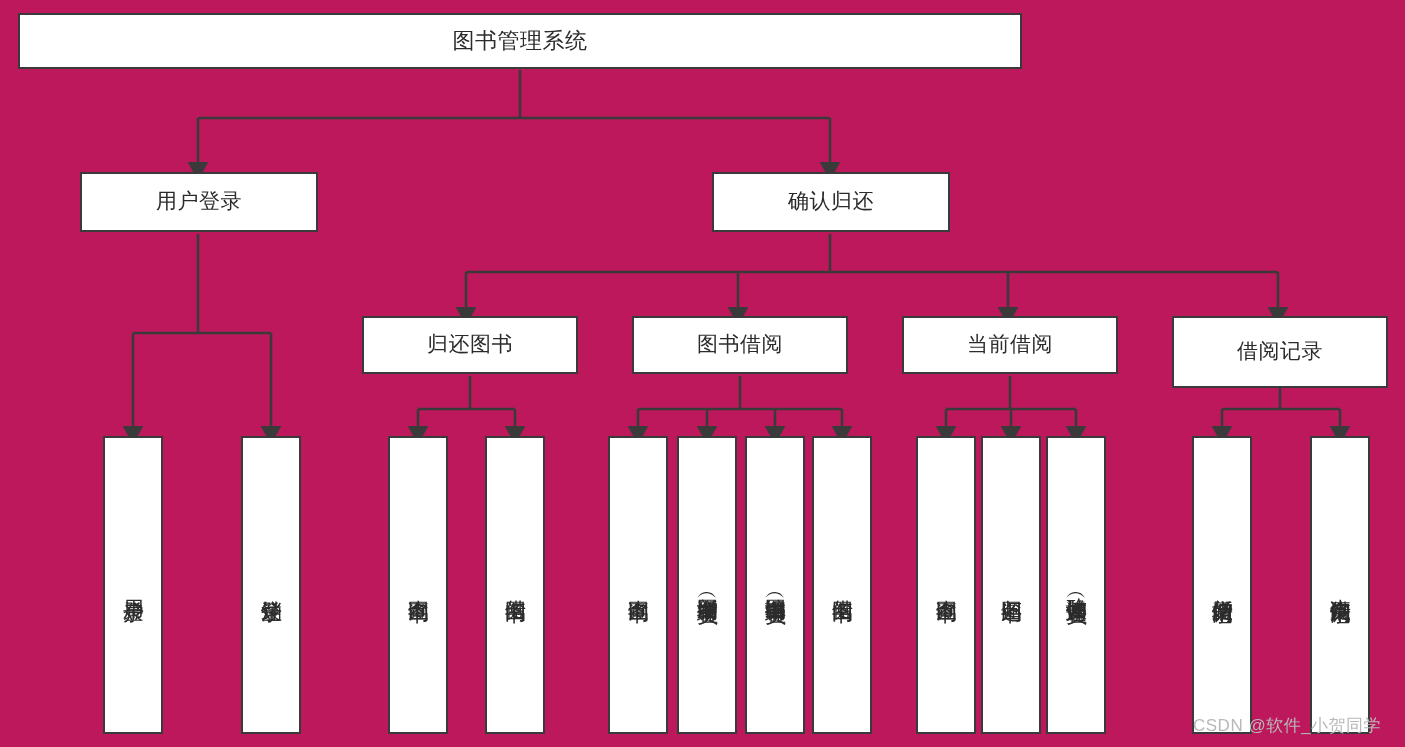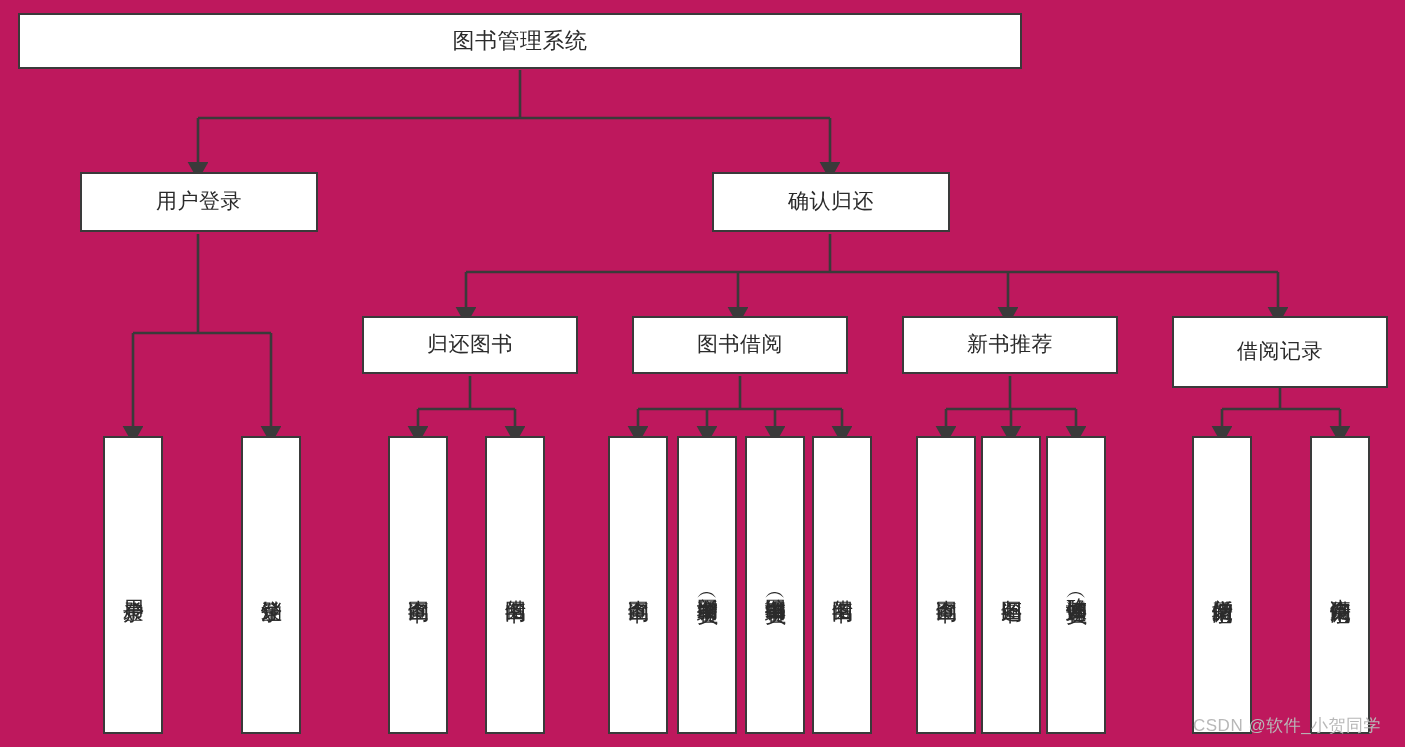--- a/index.html
+++ b/index.html
@@ -140,21 +140,21 @@
     <span>确认归还</span>
   </div>
 
   <div class="node node-h" style="left:362px; top:316px; width:216px; height:58px;">
     <span>归还图书</span>
   </div>
   <div class="node node-h" style="left:632px; top:316px; width:216px; height:58px;">
     <span>图书借阅</span>
   </div>
   <div class="node node-h" style="left:902px; top:316px; width:216px; height:58px;">
-    <span>新书推荐</span>
+    <span>当前借阅</span>
   </div>
   <div class="node node-h" style="left:1172px; top:316px; width:216px; height:72px;">
     <span>借阅记录</span>
   </div>
 
   <div class="node node-v" style="left:103px; top:436px; width:60px; height:298px;">
     <span class="vtext">用户登录</span>
   </div>
   <div class="node node-v" style="left:241px; top:436px; width:60px; height:298px;">
     <span class="vtext">注销登录</span>

